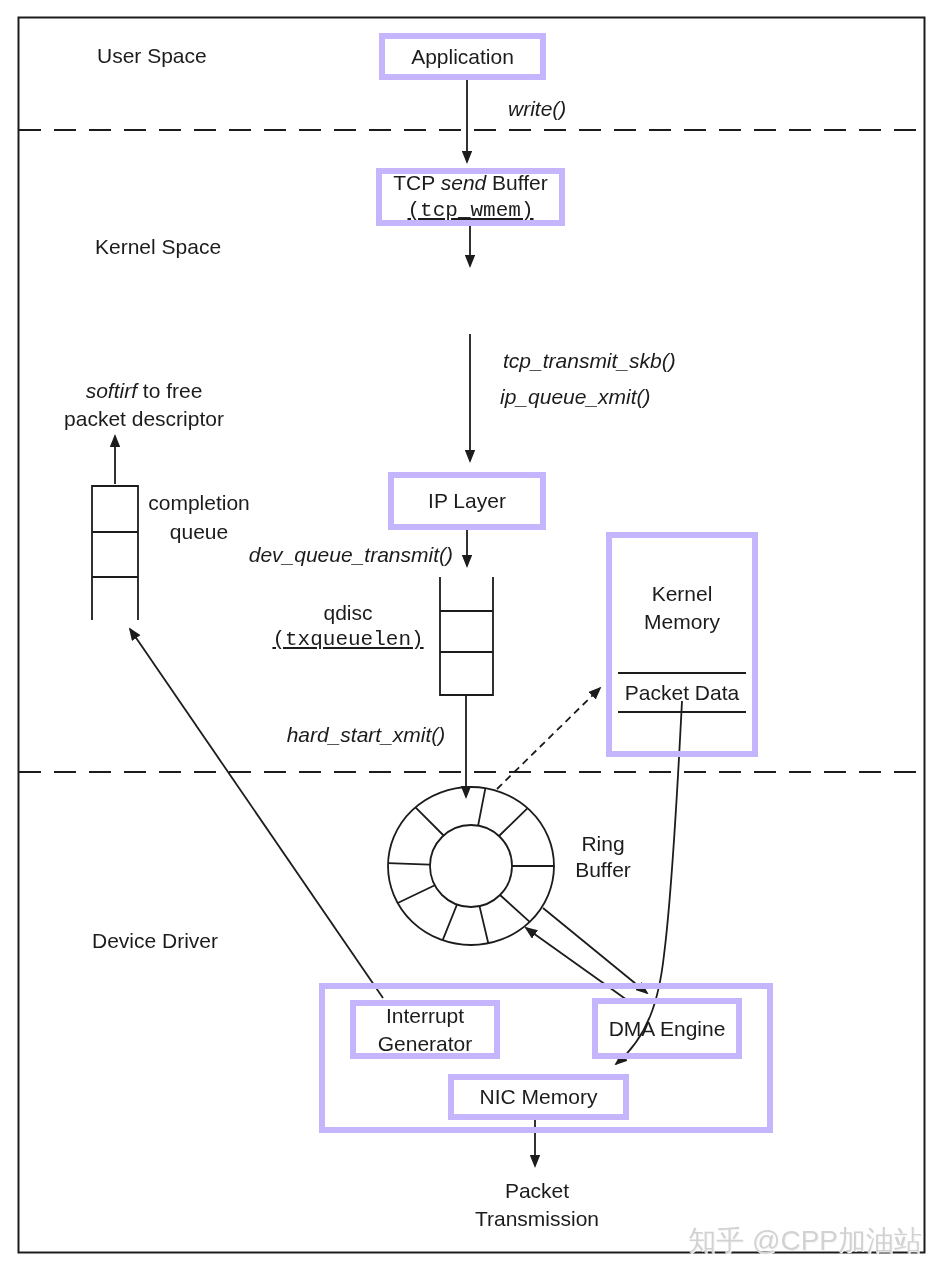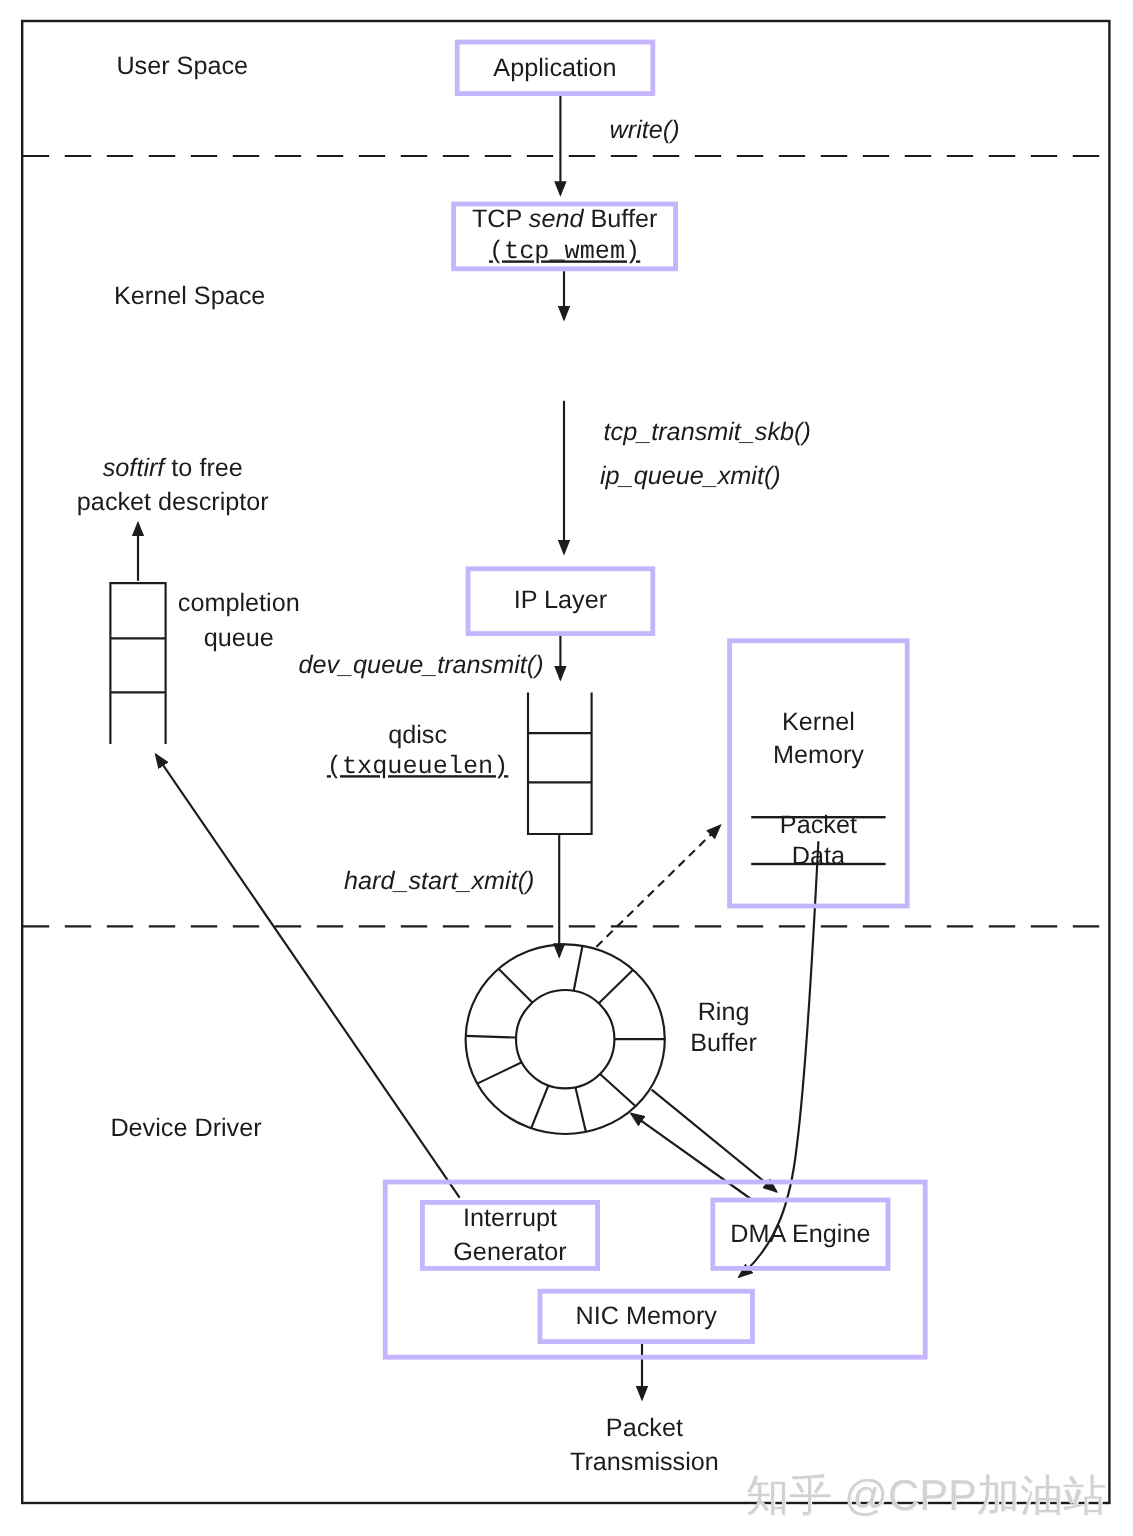--- a/index.html
+++ b/index.html
@@ -1,34 +1,34 @@
 <!DOCTYPE html>
 <html><head>
 <meta charset="utf-8">
 <style>
   html,body{margin:0;padding:0;background:#ffffff;}
   #stage{position:relative;width:944px;height:1280px;background:#ffffff;overflow:hidden;
          font-family:"Liberation Sans",sans-serif;color:#1c1c1c;}
   #wires{position:absolute;left:0;top:0;width:944px;height:1280px;z-index:1;}
-  .box{position:absolute;border:4px solid #c4b5fd;background:transparent;z-index:2;
+  .box{position:absolute;border:6px solid #c4b5fd;background:transparent;z-index:2;
        display:flex;align-items:center;justify-content:center;text-align:center;
        font-size:21px;line-height:26px;box-sizing:border-box;}
   .lbl{position:absolute;z-index:3;font-size:21px;white-space:nowrap;}
   .ctr{transform:translateX(-50%);}
   .it{font-style:italic;}
   .mono{font-family:"Liberation Mono","DejaVu Sans Mono",monospace;font-size:21px;text-decoration:underline;}
   .two{line-height:28px;text-align:center;}
   
-  #kernel-memory{flex-direction:column;padding:16px;align-items:stretch;justify-content:flex-start;}
+  #kernel-memory{flex-direction:column;padding:6px;align-items:stretch;justify-content:flex-start;}
   .km-top{height:128px;display:flex;align-items:center;justify-content:center;
           border-bottom:2px solid #1c1c1c;line-height:28px;}
   .km-band{height:37px;display:flex;align-items:center;justify-content:center;
            border-bottom:2px solid #1c1c1c;}
   .km-bottom{flex:1;}
-  #watermark{position:absolute;z-index:4;right:22px;top:1222px;font-size:36px;
+  #watermark{position:absolute;z-index:4;right:22px;top:1222px;font-size:28px;
              color:#d2d2d2;text-shadow:1px 1px 0 #f7f7f7;white-space:nowrap;}
 </style>
 </head>
 <body>
 
 <div id="stage">
 
   <svg id="wires" viewBox="0 0 944 1280" fill="none" stroke="#1c1c1c" stroke-width="1.8">
     <defs>
       <marker id="arr" viewBox="0 0 10 8" refX="8.5" refY="4" markerWidth="13" markerHeight="10.4" orient="auto" markerUnits="userSpaceOnUse">

